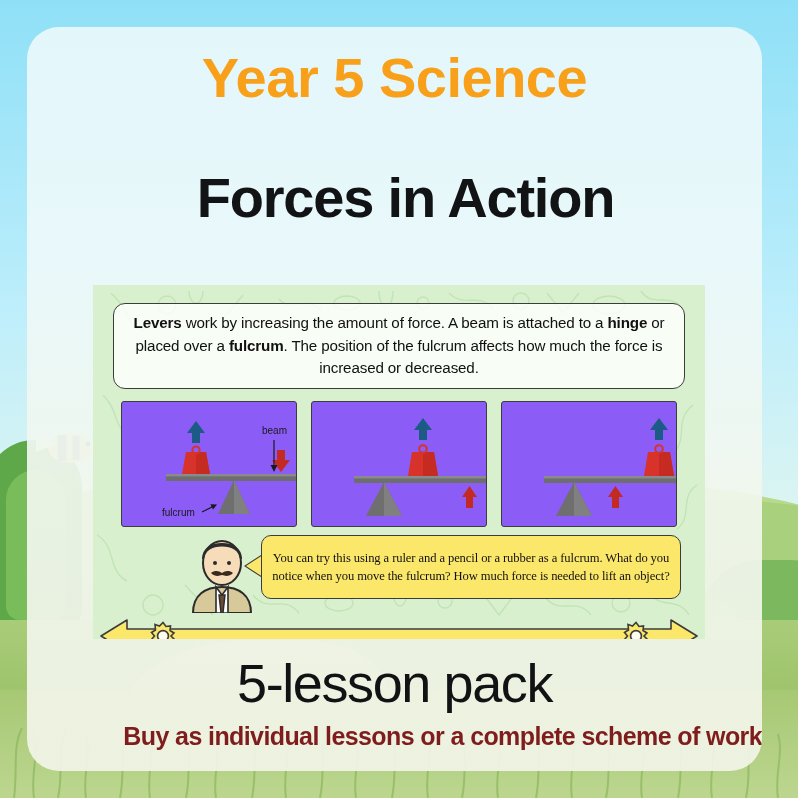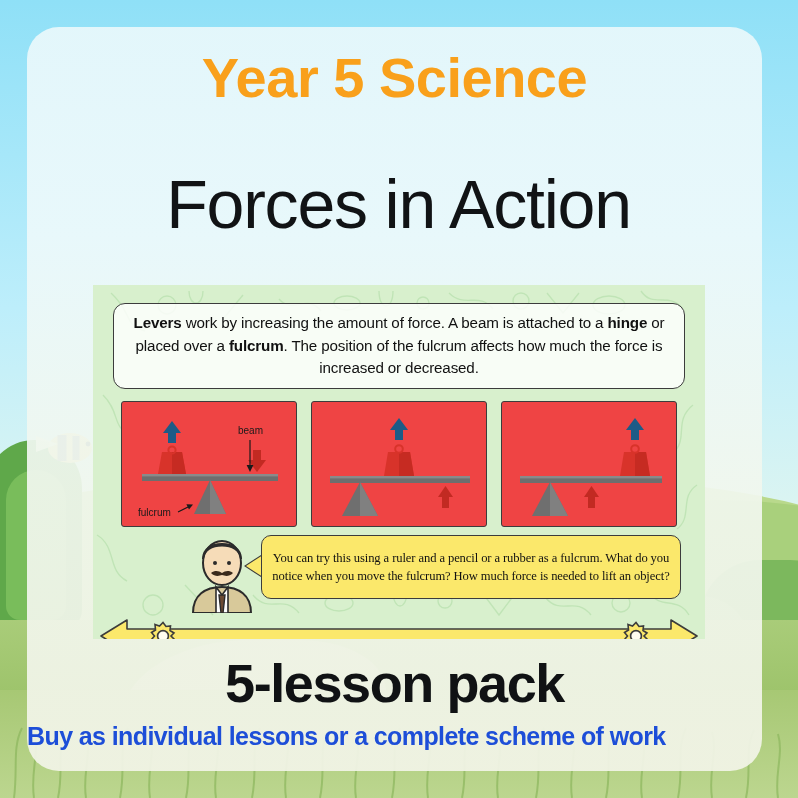--- a/index.html
+++ b/index.html
@@ -70,32 +70,32 @@
     border-radius: 32px; overflow: hidden;
   }
 
   
   .kicker {
     position: absolute; left: 0; top: 18px; width: 735px;
     text-align: center; color: #f9a01b;
     font-size: 56px; font-weight: 700; letter-spacing: -0.5px;
   }
   .title {
-    position: absolute; left: 4px; top: 138px; width: 735px;
+    position: absolute; left: 11px; top: 138px; width: 735px;
     text-align: center; color: #111315;
-    font-size: 68px; font-weight: 400; letter-spacing: -1.2px;
+    font-size: 56px; font-weight: 700; letter-spacing: -1.2px;
   }
   .packline {
     position: absolute; left: 0; top: 625px; width: 735px;
     text-align: center; color: #101214;
-    font-size: 54px; font-weight: 700; letter-spacing: -1.4px;
+    font-size: 54px; font-weight: 400; letter-spacing: -1.4px;
   }
   .subline {
     position: absolute; left: 0; top: 695px; width: 735px;
-    text-align: left; color: #1d4ed8;
+    text-align: right; color: #7f1d1d;
     font-size: 25px; font-weight: 700; letter-spacing: -0.6px;
   }
 
   
   #worksheet {
     position: absolute; left: 66px; top: 258px; width: 612px; height: 354px;
     background: #d8f0cd; overflow: hidden;
   }
   .doodles { position: absolute; inset: 0; opacity: .5; }
   .wsheet-inner { position: absolute; inset: 0; }
@@ -108,22 +108,22 @@
   }
   .intro-text {
     text-align: center; color: #111; font-size: 15.2px; line-height: 1.47;
     padding: 0 14px; letter-spacing: -0.15px;
   }
   .intro-text b { font-weight: 700; }
 
   .panels { position: absolute; left: 28px; top: 116px; width: 556px; height: 126px;
             display: flex; justify-content: space-between; }
   .panel {
-    width: 176px; height: 126px; background: #ef4444;
-    border: 1.6px solid #3c3c3c; border-radius: 3px; position: relative; overflow: hidden;
+    width: 176px; height: 126px; background: #8b5cf6;
+    border: 1.6px solid #3c3c3c; border-radius: 3px; position: relative; overflow: hidden; padding-left: 24px;
   }
 
   
   .speech-row { position: absolute; left: 22px; top: 250px; width: 568px; height: 78px; }
   .teacher { position: absolute; left: 72px; top: 0px; width: 70px; height: 78px; }
   .bubble {
     position: absolute; left: 146px; top: 0px; width: 420px; height: 64px;
     background: #fbe86b; border: 1.6px solid #3c3c3c; border-radius: 10px;
     display: flex; align-items: center; justify-content: center;
   }

